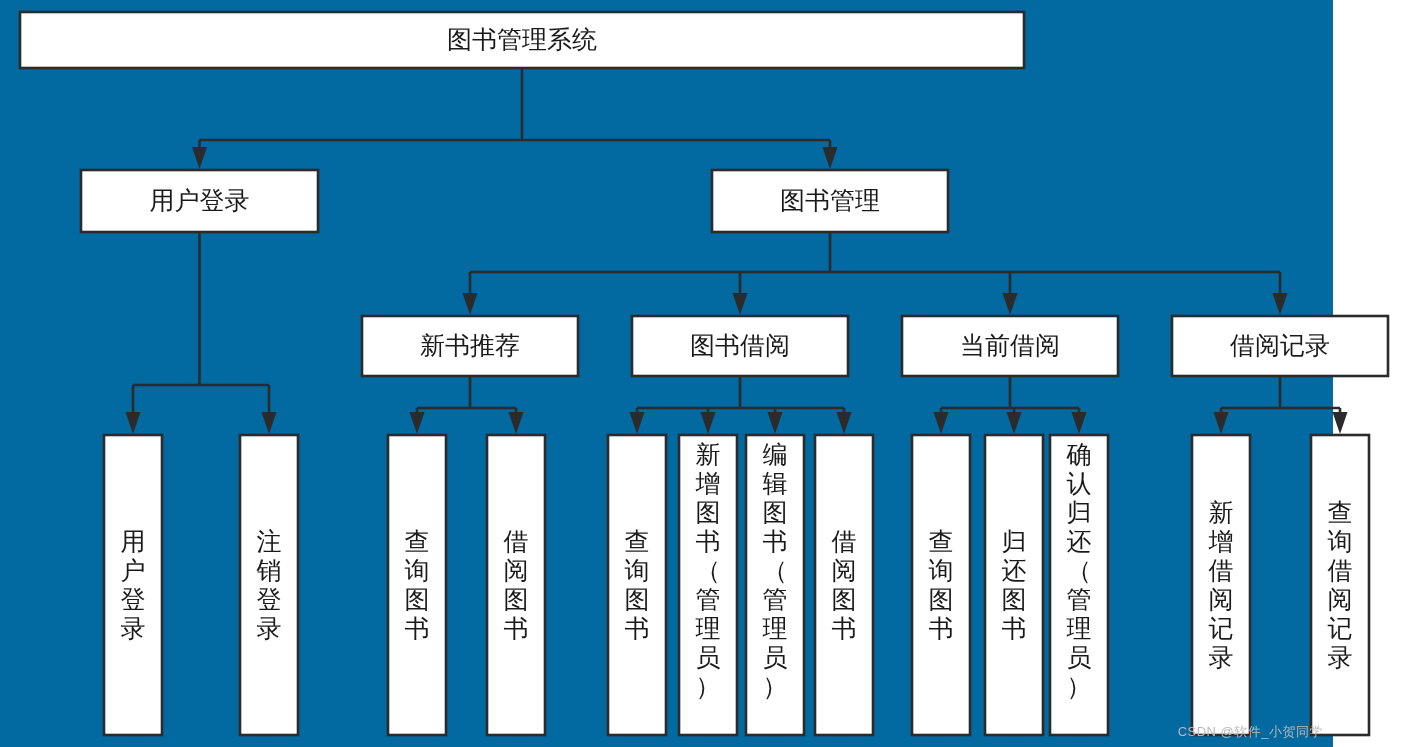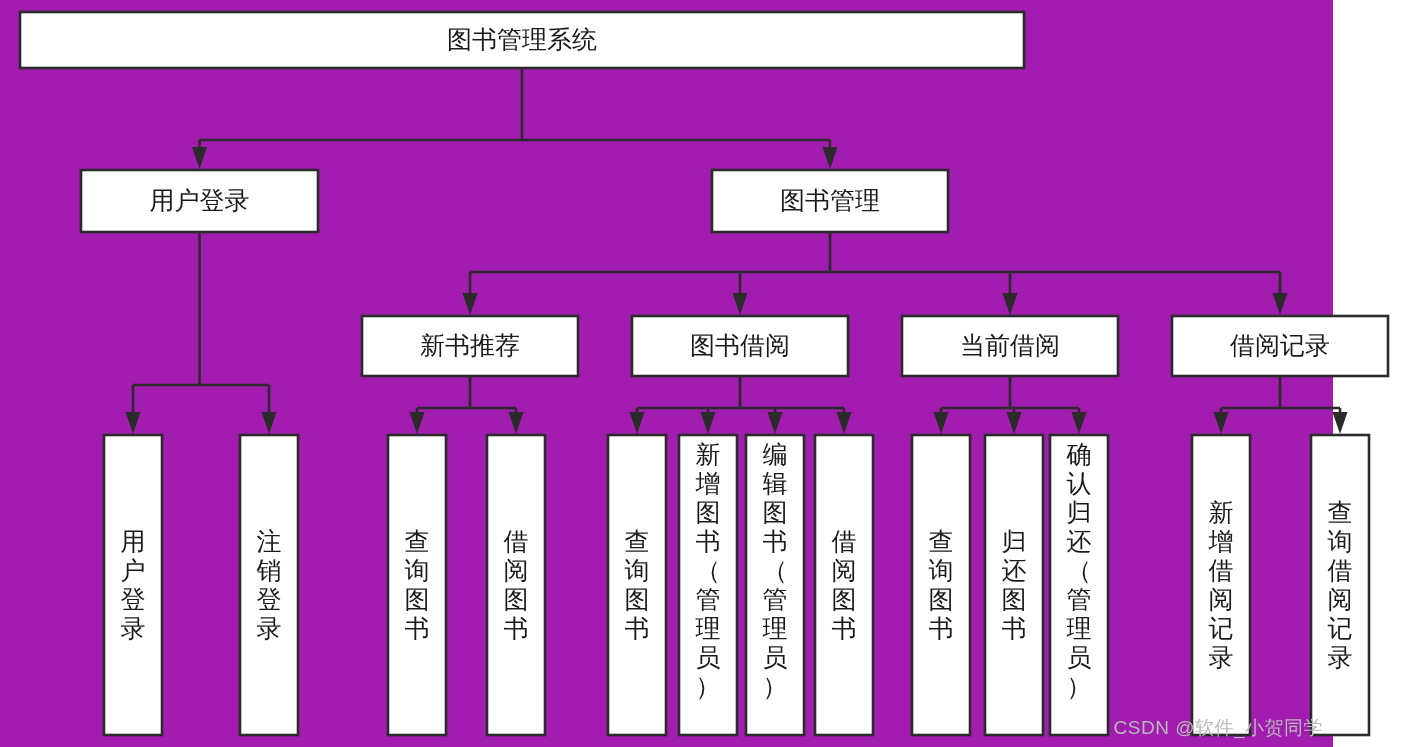--- a/index.html
+++ b/index.html
@@ -1,39 +1,39 @@
 <!DOCTYPE html>
 <html><head>
 <meta charset="utf-8">
 <style>
   html,body{margin:0;padding:0;background:#ffffff;}
   body{
     font-family:"Liberation Sans","DejaVu Sans",sans-serif;
     width:1405px;height:747px;overflow:hidden;position:relative;
   }
-  #diagram-root{position:relative;width:1333px;height:747px;background:#a21caf;}
+  #diagram-root{position:relative;width:1333px;height:747px;background:#0369a1;}
   svg#tree-svg{position:absolute;left:0;top:0;width:1405px;height:747px;display:block;}
   .node-box{
     fill:#ffffff;stroke:#2b2b2b;stroke-width:2.6;
   }
   .node-label{
     fill:#1a1a1a;font-family:"Liberation Sans","DejaVu Sans",sans-serif;
     font-size:25px;text-anchor:middle;dominant-baseline:middle;
   }
   .node-label-v{
     fill:#1a1a1a;font-family:"Liberation Sans","DejaVu Sans",sans-serif;
     font-size:25px;text-anchor:middle;
   }
   .link-line{
     stroke:#2b2b2b;stroke-width:2.6;fill:none;stroke-linecap:butt;
   }
   .arrow-head{fill:#2b2b2b;stroke:none;}
   .watermark{
     position:absolute;right:10px;bottom:6px;
-    color:#b9b9b9;font-size:19px;letter-spacing:.5px;
+    color:#b9b9b9;font-size:13px;letter-spacing:.5px;
     font-family:"Liberation Sans","DejaVu Sans",sans-serif;
     white-space:nowrap;user-select:none;
   }
 </style>
 </head>
 <body>
 
 <div id="diagram-root">
   <svg id="tree-svg" viewBox="0 0 1405 747">
     <g id="links-layer">

